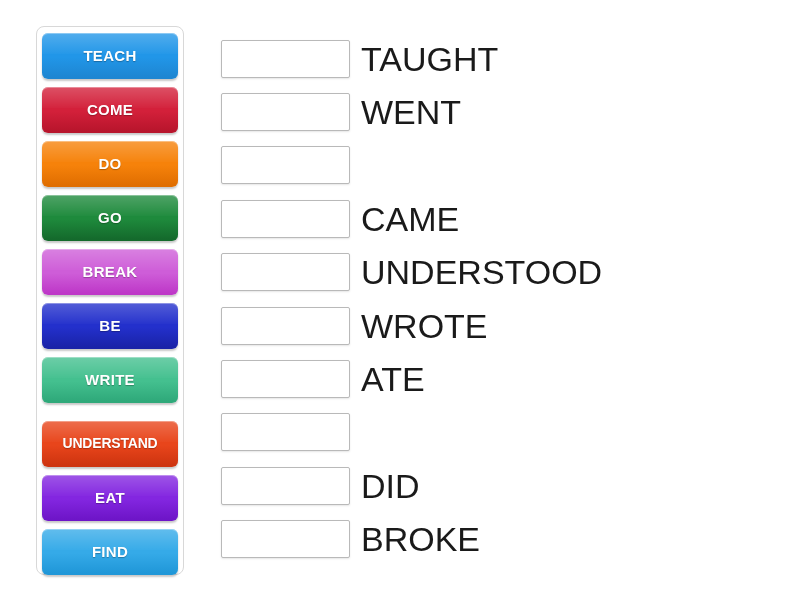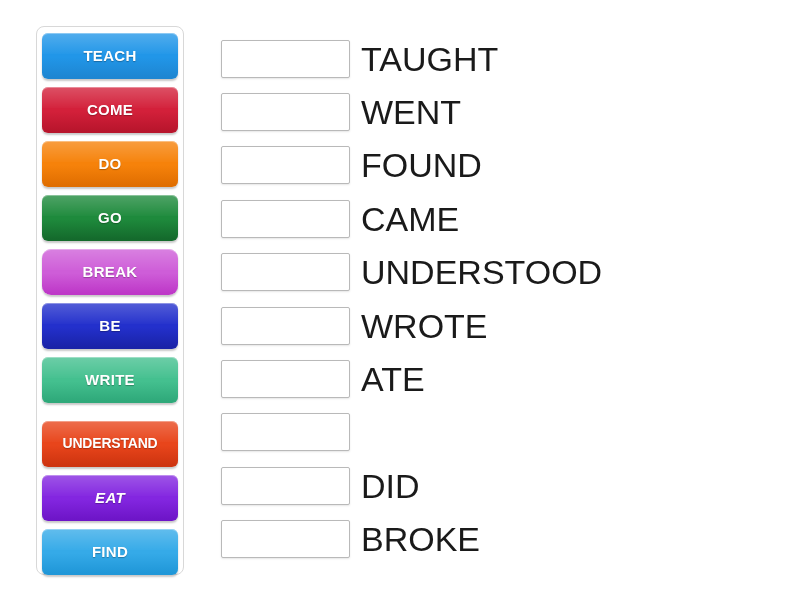--- a/index.html
+++ b/index.html
@@ -120,53 +120,52 @@
       </div>
       <div class="tile" style="background: linear-gradient(rgb(211, 32, 58) 0%, rgb(211, 32, 58) 55%, rgb(184, 21, 44) 100%); border-bottom: 2px solid rgb(184, 21, 44);">
         <span class="tile-label">COME</span>
       </div>
       <div class="tile" style="background: linear-gradient(rgb(246, 130, 10) 0%, rgb(246, 130, 10) 55%, rgb(224, 110, 0) 100%); border-bottom: 2px solid rgb(224, 110, 0);">
         <span class="tile-label">DO</span>
       </div>
       <div class="tile" style="background: linear-gradient(rgb(30, 138, 60) 0%, rgb(30, 138, 60) 55%, rgb(20, 106, 44) 100%); border-bottom: 2px solid rgb(20, 106, 44);">
         <span class="tile-label">GO</span>
       </div>
-      <div class="tile" style="background: linear-gradient(rgb(206, 93, 216) 0%, rgb(206, 93, 216) 55%, rgb(190, 56, 200) 100%); border-bottom: 2px solid rgb(190, 56, 200); border-radius: 9px;">
+      <div class="tile" style="background: linear-gradient(rgb(206, 93, 216) 0%, rgb(206, 93, 216) 55%, rgb(190, 56, 200) 100%); border-bottom: 2px solid rgb(190, 56, 200);">
         <span class="tile-label">BREAK</span>
       </div>
       <div class="tile" style="background: linear-gradient(rgb(35, 48, 204) 0%, rgb(35, 48, 204) 55%, rgb(26, 35, 168) 100%); border-bottom: 2px solid rgb(26, 35, 168);">
         <span class="tile-label">BE</span>
       </div>
       <div class="tile" style="background: linear-gradient(rgb(68, 192, 143) 0%, rgb(68, 192, 143) 55%, rgb(47, 169, 122) 100%); border-bottom: 2px solid rgb(47, 169, 122);">
         <span class="tile-label">WRITE</span>
       </div>
       <div class="tile narrow-text" style="background: linear-gradient(rgb(232, 69, 27) 0%, rgb(232, 69, 27) 55%, rgb(206, 52, 16) 100%); border-bottom: 2px solid rgb(206, 52, 16); margin-top: 18px;">
         <span class="tile-label">UNDERSTAND</span>
       </div>
-      <div class="tile" style="background: linear-gradient(rgb(131, 38, 224) 0%, rgb(131, 38, 224) 55%, rgb(110, 21, 200) 100%); border-bottom: 2px solid rgb(110, 21, 200); font-style: italic;">
+      <div class="tile" style="background: linear-gradient(rgb(131, 38, 224) 0%, rgb(131, 38, 224) 55%, rgb(110, 21, 200) 100%); border-bottom: 2px solid rgb(110, 21, 200);">
         <span class="tile-label">EAT</span>
       </div>
       <div class="tile" style="background: linear-gradient(rgb(53, 170, 232) 0%, rgb(53, 170, 232) 55%, rgb(32, 151, 216) 100%); border-bottom: 2px solid rgb(32, 151, 216);">
         <span class="tile-label">FIND</span>
       </div>
     </div>
 
   <div class="answers">
 
   <div class="answer-row">
         <div class="drop-box"></div>
         <div class="answer-word">TAUGHT</div>
       </div>
       <div class="answer-row">
         <div class="drop-box"></div>
         <div class="answer-word">WENT</div>
       </div>
       <div class="answer-row">
         <div class="drop-box"></div>
-        <div class="answer-word">FOUND</div>
       </div>
       <div class="answer-row">
         <div class="drop-box"></div>
         <div class="answer-word">CAME</div>
       </div>
       <div class="answer-row">
         <div class="drop-box"></div>
         <div class="answer-word">UNDERSTOOD</div>
       </div>
       <div class="answer-row">

